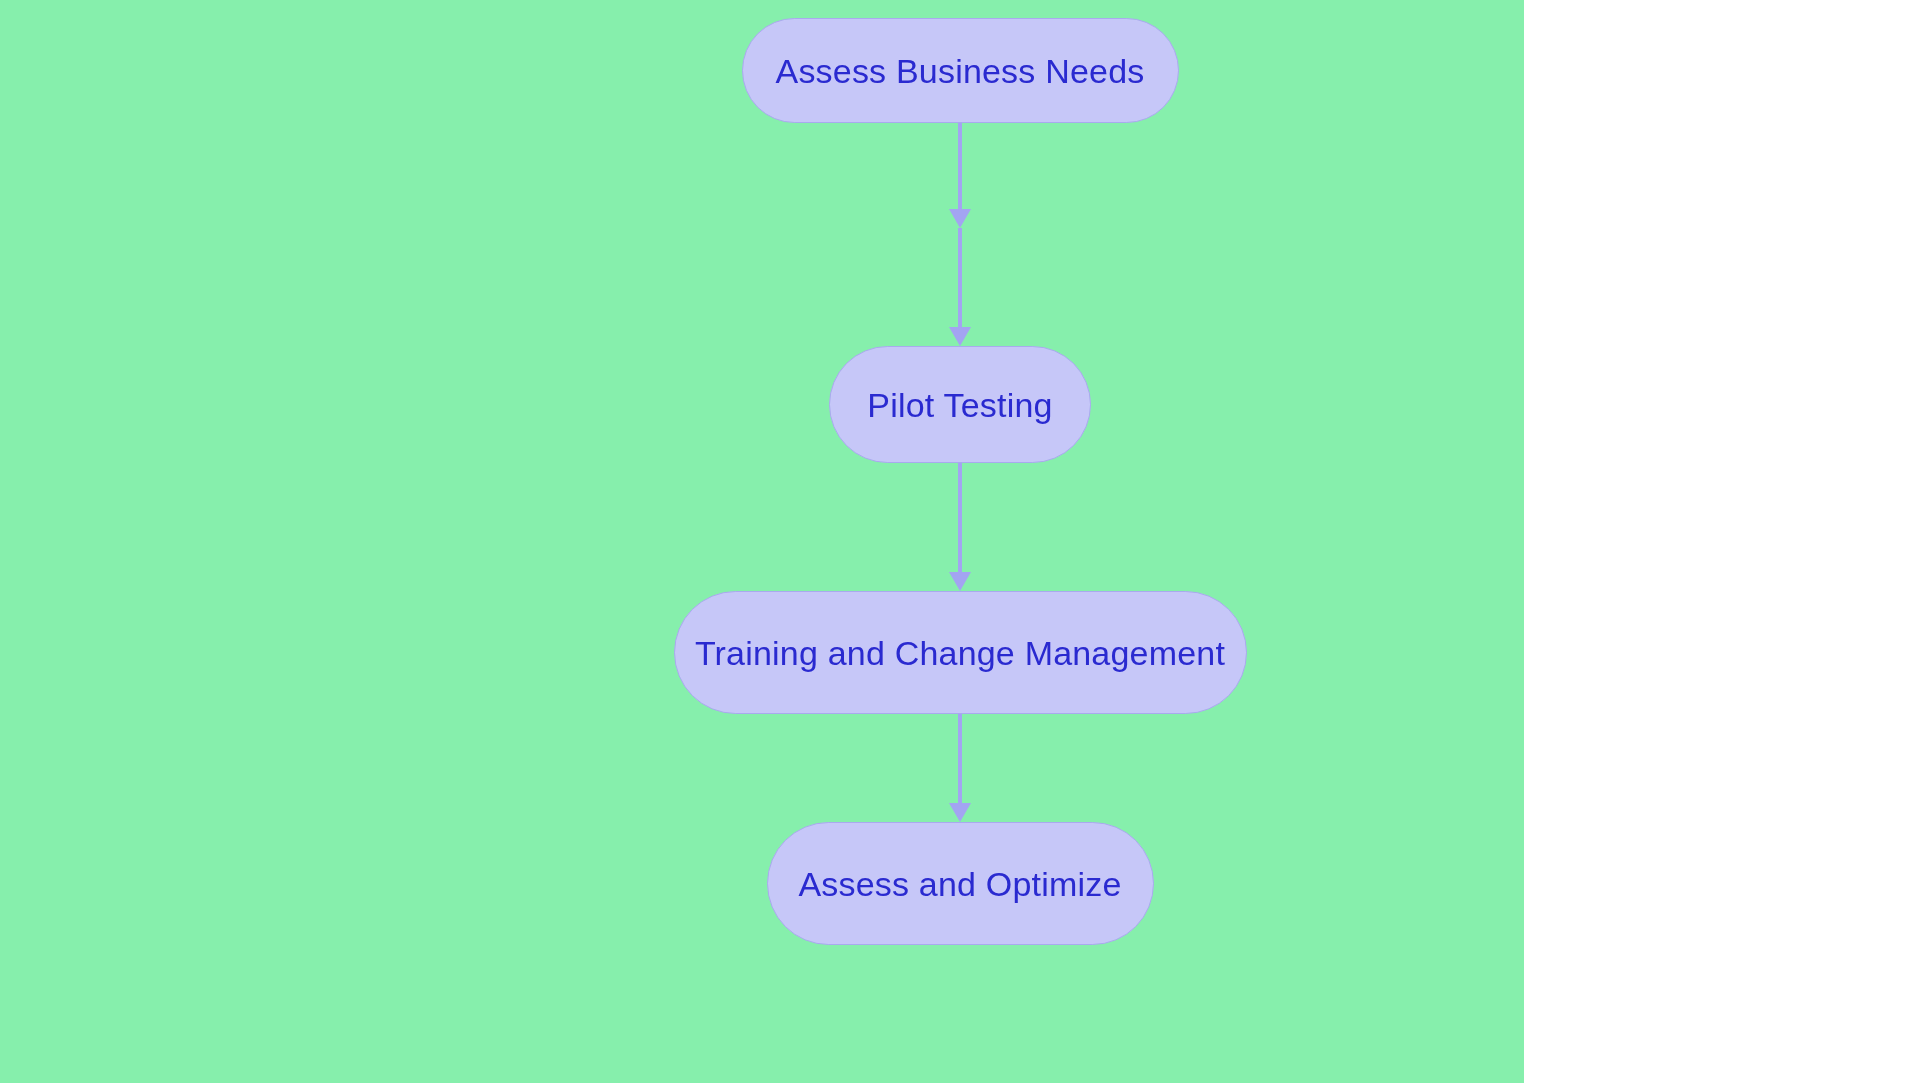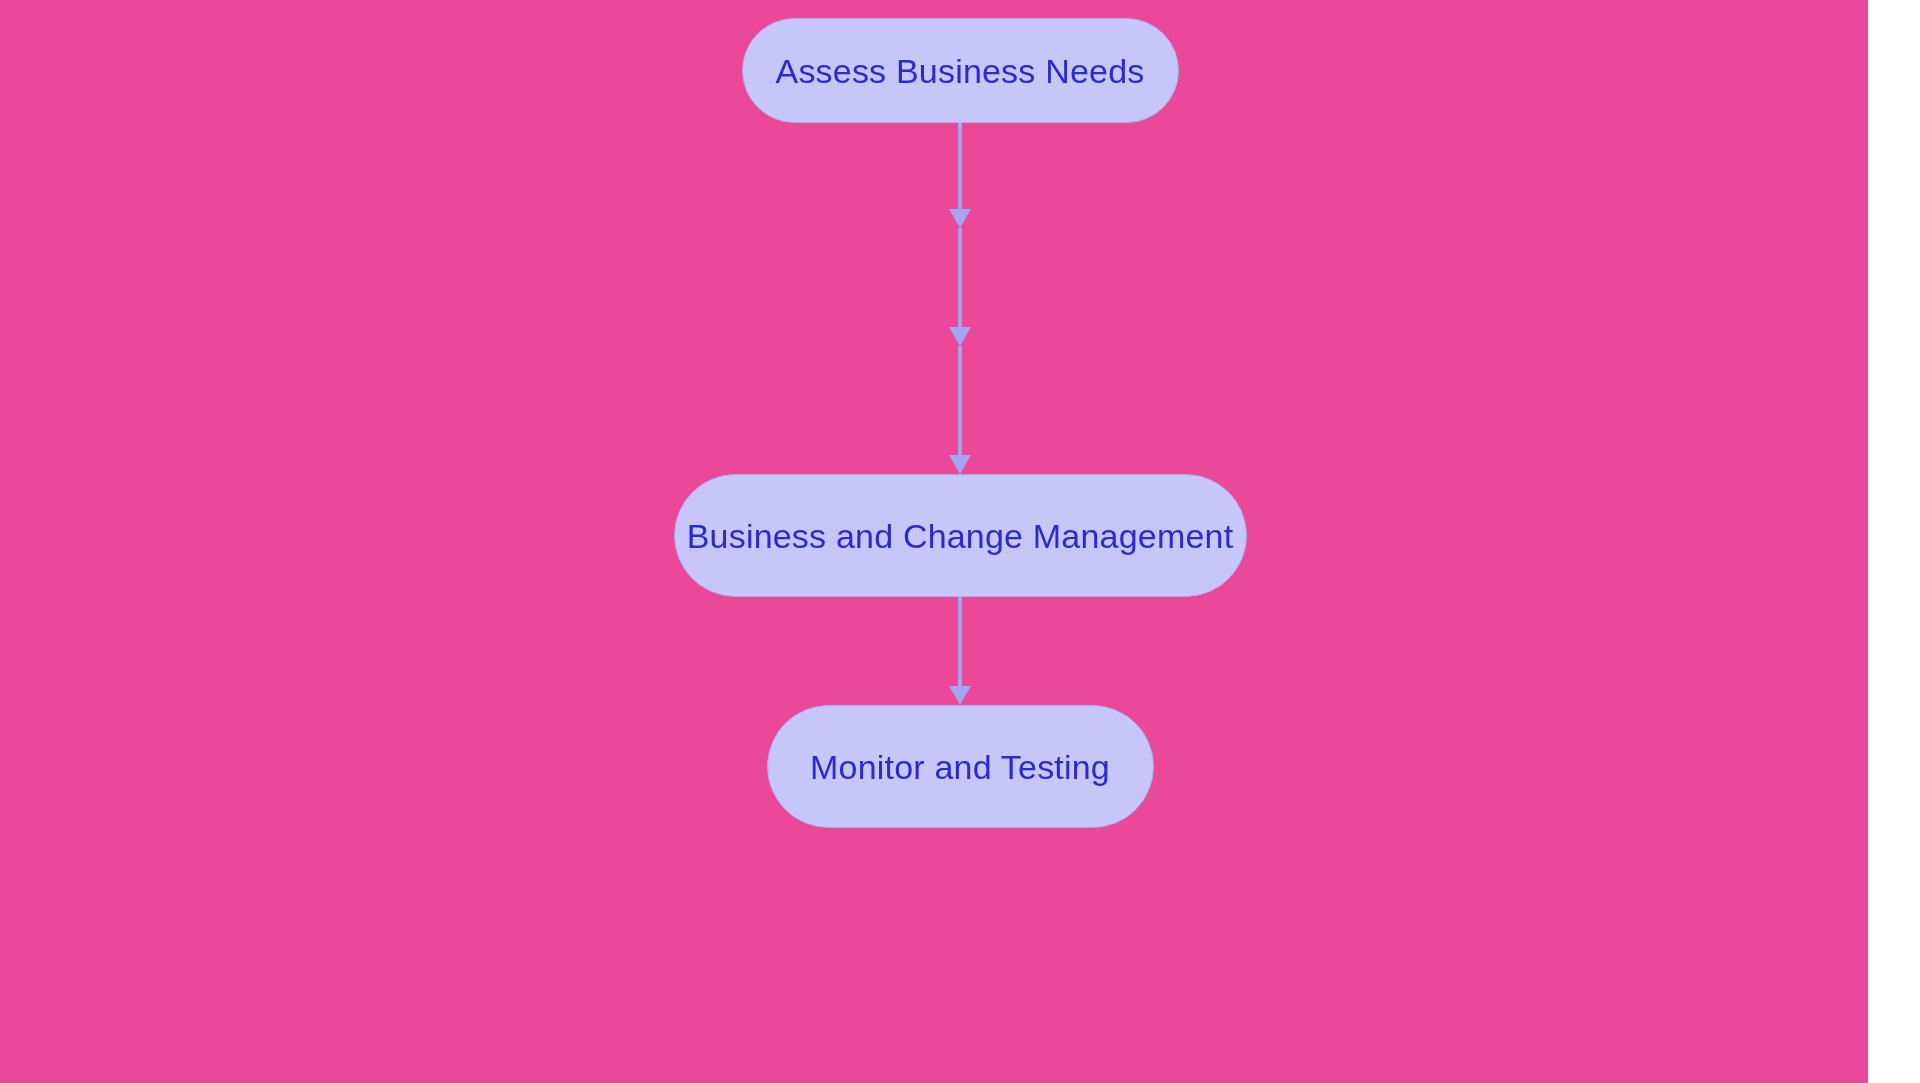--- a/index.html
+++ b/index.html
@@ -9,23 +9,23 @@
     background: #ffffff;
   }
   body {
     width: 1920px;
     height: 1083px;
     overflow: hidden;
     font-family: "Liberation Sans", sans-serif;
   }
   #canvas {
     position: relative;
-    width: 1868px;
+    width: 1524px;
     height: 1083px;
-    background: #ec4899;
+    background: #86efac;
   }
   .flow-column {
     position: absolute;
     left: 0;
     top: 0;
     width: 1920px;
     height: 1083px;
     display: flex;
     flex-direction: column;
     align-items: center;
@@ -79,28 +79,31 @@
         <span class="node-label" style="color: rgb(42, 42, 208);">Assess Business Needs</span>
       </div>
       <div class="connector" style="height: 105px;">
         <div class="stem" style="background: rgb(163, 164, 242);"></div>
         <div class="head" style="border-top-color: rgb(163, 164, 242);"></div>
       </div>
       <div class="connector" style="height: 118px;">
         <div class="stem" style="background: rgb(163, 164, 242);"></div>
         <div class="head" style="border-top-color: rgb(163, 164, 242);"></div>
       </div>
+      <div class="node" style="width: 262px; height: 117px; font-size: 34px; background: rgb(198, 199, 248); border-color: rgb(169, 170, 238);">
+        <span class="node-label" style="color: rgb(42, 42, 208);">Pilot Testing</span>
+      </div>
       <div class="connector" style="height: 128px;">
         <div class="stem" style="background: rgb(163, 164, 242);"></div>
         <div class="head" style="border-top-color: rgb(163, 164, 242);"></div>
       </div>
       <div class="node" style="width: 573px; height: 123px; font-size: 34px; background: rgb(198, 199, 248); border-color: rgb(169, 170, 238);">
-        <span class="node-label" style="color: rgb(42, 42, 208);">Business and Change Management</span>
+        <span class="node-label" style="color: rgb(42, 42, 208);">Training and Change Management</span>
       </div>
       <div class="connector" style="height: 108px;">
         <div class="stem" style="background: rgb(163, 164, 242);"></div>
         <div class="head" style="border-top-color: rgb(163, 164, 242);"></div>
       </div>
       <div class="node" style="width: 387px; height: 123px; font-size: 34px; background: rgb(198, 199, 248); border-color: rgb(169, 170, 238);">
-        <span class="node-label" style="color: rgb(42, 42, 208);">Monitor and Testing</span>
+        <span class="node-label" style="color: rgb(42, 42, 208);">Assess and Optimize</span>
       </div>
     </div>
 </div>
 
 </body></html>

